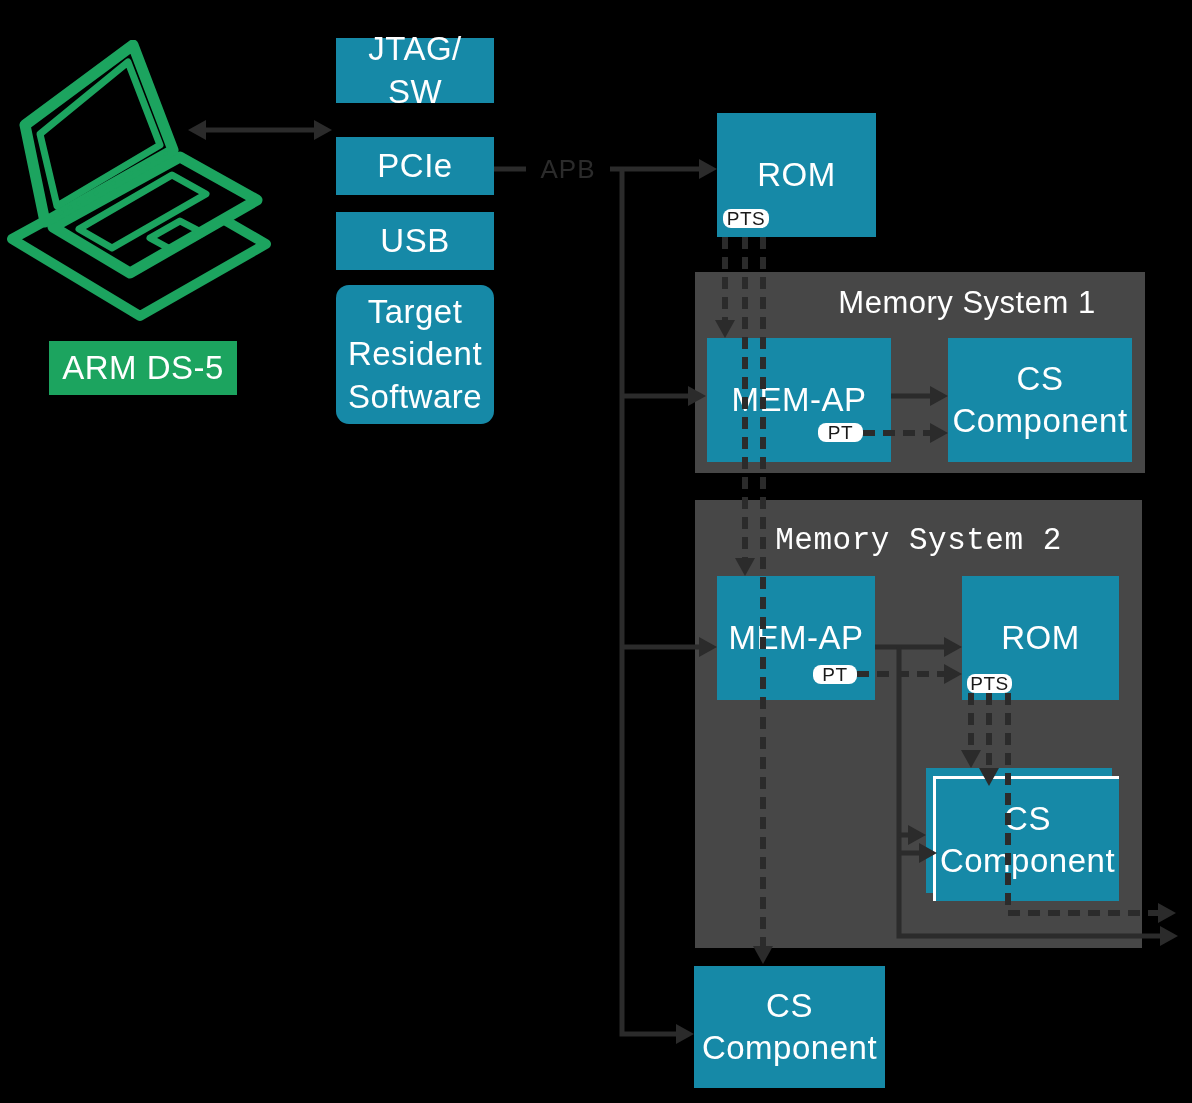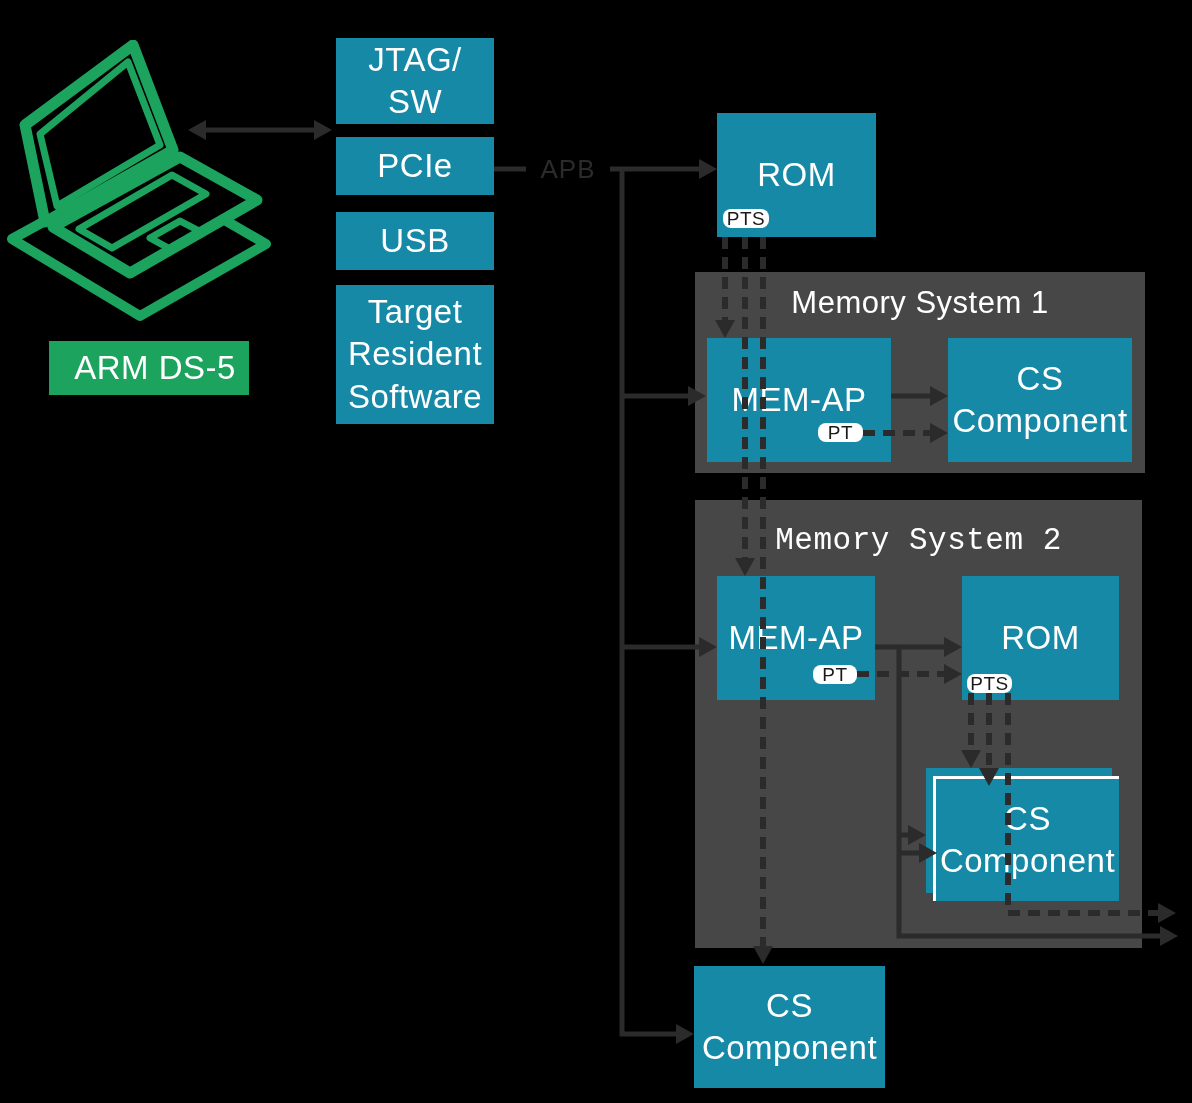--- a/index.html
+++ b/index.html
@@ -10,21 +10,21 @@
   .canvas{
     position:relative;width:1192px;height:1103px;background:var(--bg);
     font-family:"Liberation Sans", sans-serif;overflow:hidden;
   }
   .box{
     position:absolute;display:flex;align-items:center;justify-content:center;
     text-align:center;color:var(--text);white-space:pre-line;
     font-size:33px;font-weight:400;letter-spacing:.5px;line-height:1.28;
   }
   .teal{background:var(--teal);}
-  .green{background:var(--green);padding-left:12px;}
+  .green{background:var(--green);}
   .ms{position:absolute;background:var(--panel);}
   .ms-title{
     position:absolute;left:0;width:100%;text-align:center;color:var(--text);
     font-size:31px;letter-spacing:.5px;white-space:pre;
   }
   .chip{
     position:absolute;background:var(--chip-bg);color:var(--chip-text);
     font-size:19px;display:flex;align-items:center;justify-content:center;
     letter-spacing:.5px;
     border-radius:8px;
@@ -67,33 +67,33 @@
 
       <polygon class="lap-fill" stroke-width="11" stroke-linejoin="round" points="25,85 133,5 173,110 45,182"></polygon>
       <polygon class="lap" stroke-width="7" stroke-linejoin="round" points="40,94 128,22 160,105 57,166"></polygon>
 
       <line class="lap" stroke-width="4" stroke-linecap="round" stroke-dasharray="1 9" x1="52" y1="178" x2="168" y2="112"></line>
     </svg>
   </div>
 
   <div class="box green" style="left:49px;top:341px;width:188px;height:54px;">ARM DS-5</div>
 
-  <div class="box teal" style="left:336px;top:38px;width:158px;height:86px;">JTAG/
+  <div class="box teal" style="left:336px;top:38px;width:158px;height:65px;">JTAG/
 SW</div>
   <div class="box teal" style="left:336px;top:212px;width:158px;height:58px;">USB</div>
   <div class="box teal" style="left:336px;top:137px;width:158px;height:58px;">PCIe</div>
-  <div class="box teal" style="left:336px;top:285px;width:158px;height:139px;">Target
+  <div class="box teal" style="left:336px;top:285px;width:158px;height:139px;border-radius:13px;">Target
 Resident
 Software</div>
 
   <div class="box teal" style="left:717px;top:113px;width:159px;height:124px;">ROM</div>
   <div class="chip" style="left:723px;top:209px;width:46px;height:19px;">PTS</div>
 
   <div class="ms" style="left:695px;top:272px;width:450px;height:201px;">
-    <div class="ms-title" style="top:13px;">Memory System 1</div>
+    <div class="ms-title" style="top:13px;padding-left:47px;">Memory System 1</div>
   </div>
   <div class="box teal" style="left:707px;top:338px;width:184px;height:124px;">MEM-AP</div>
   <div class="chip" style="left:818px;top:423px;width:45px;height:19px;">PT</div>
   <div class="box teal" style="left:948px;top:338px;width:184px;height:124px;">CS
 Component</div>
 
   <div class="ms" style="left:695px;top:500px;width:447px;height:448px;">
     <div class="ms-title" style="top:23px;font-family:Liberation Mono, monospace;">Memory System 2</div>
   </div>
   <div class="box teal" style="left:717px;top:576px;width:158px;height:124px;">MEM-AP</div>

